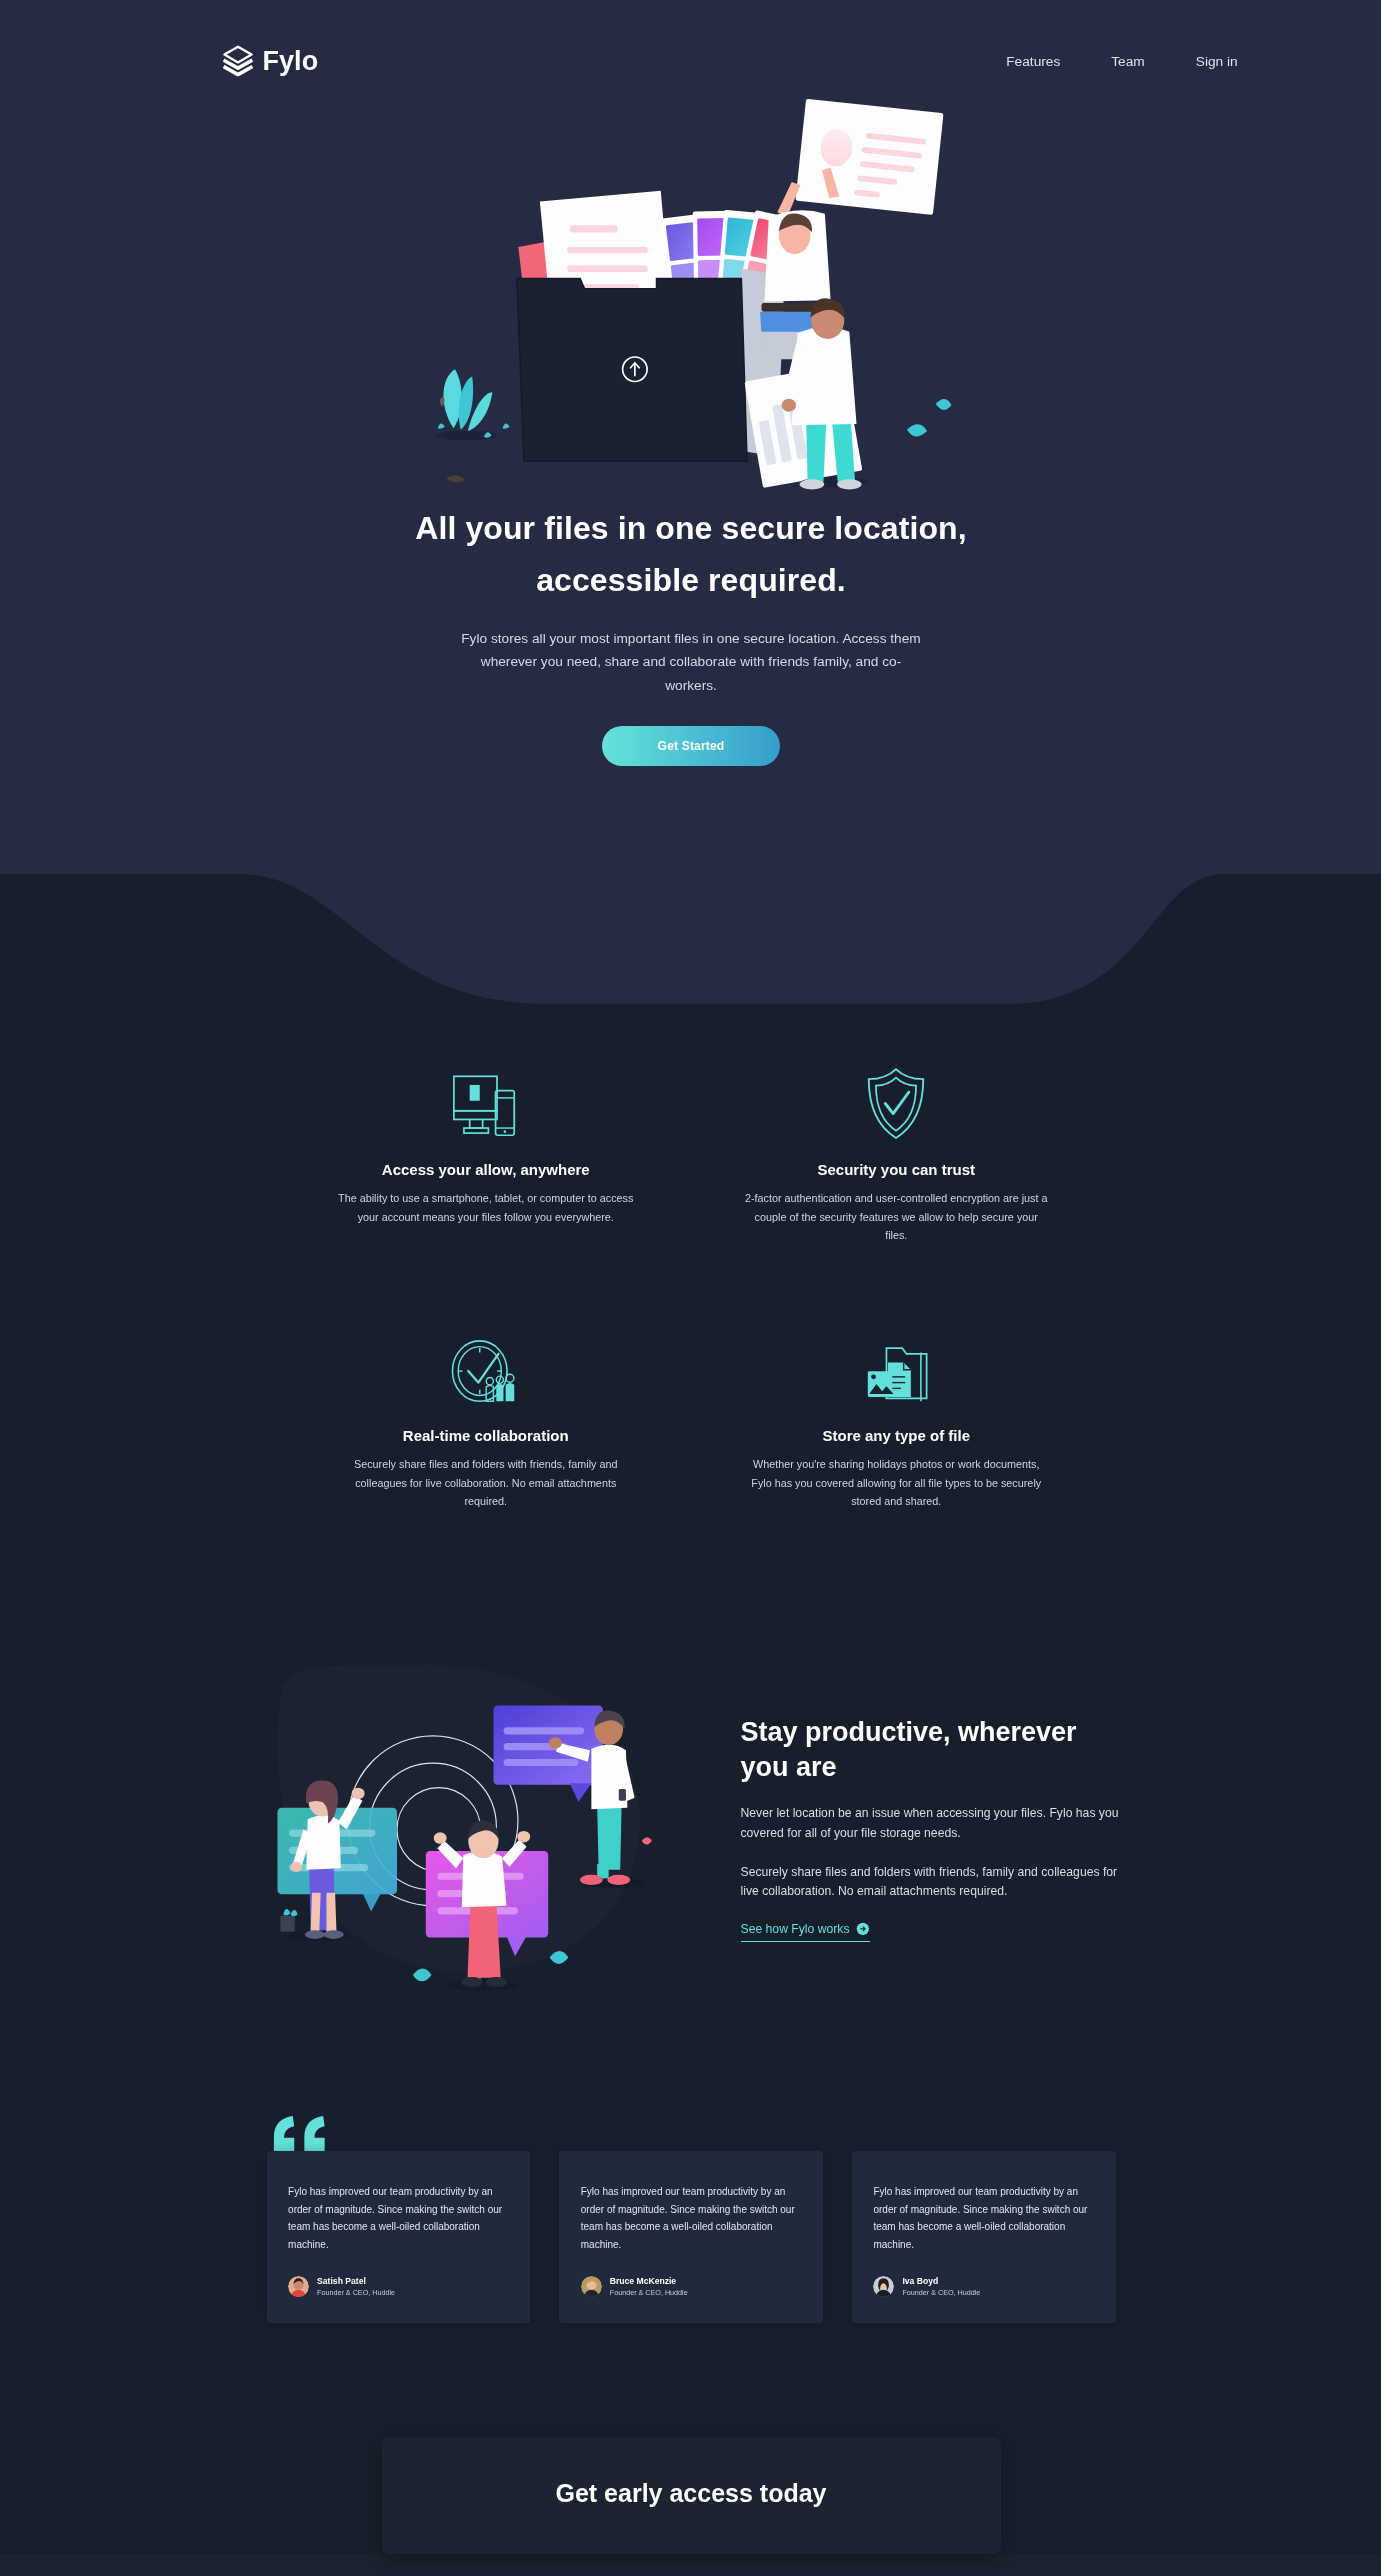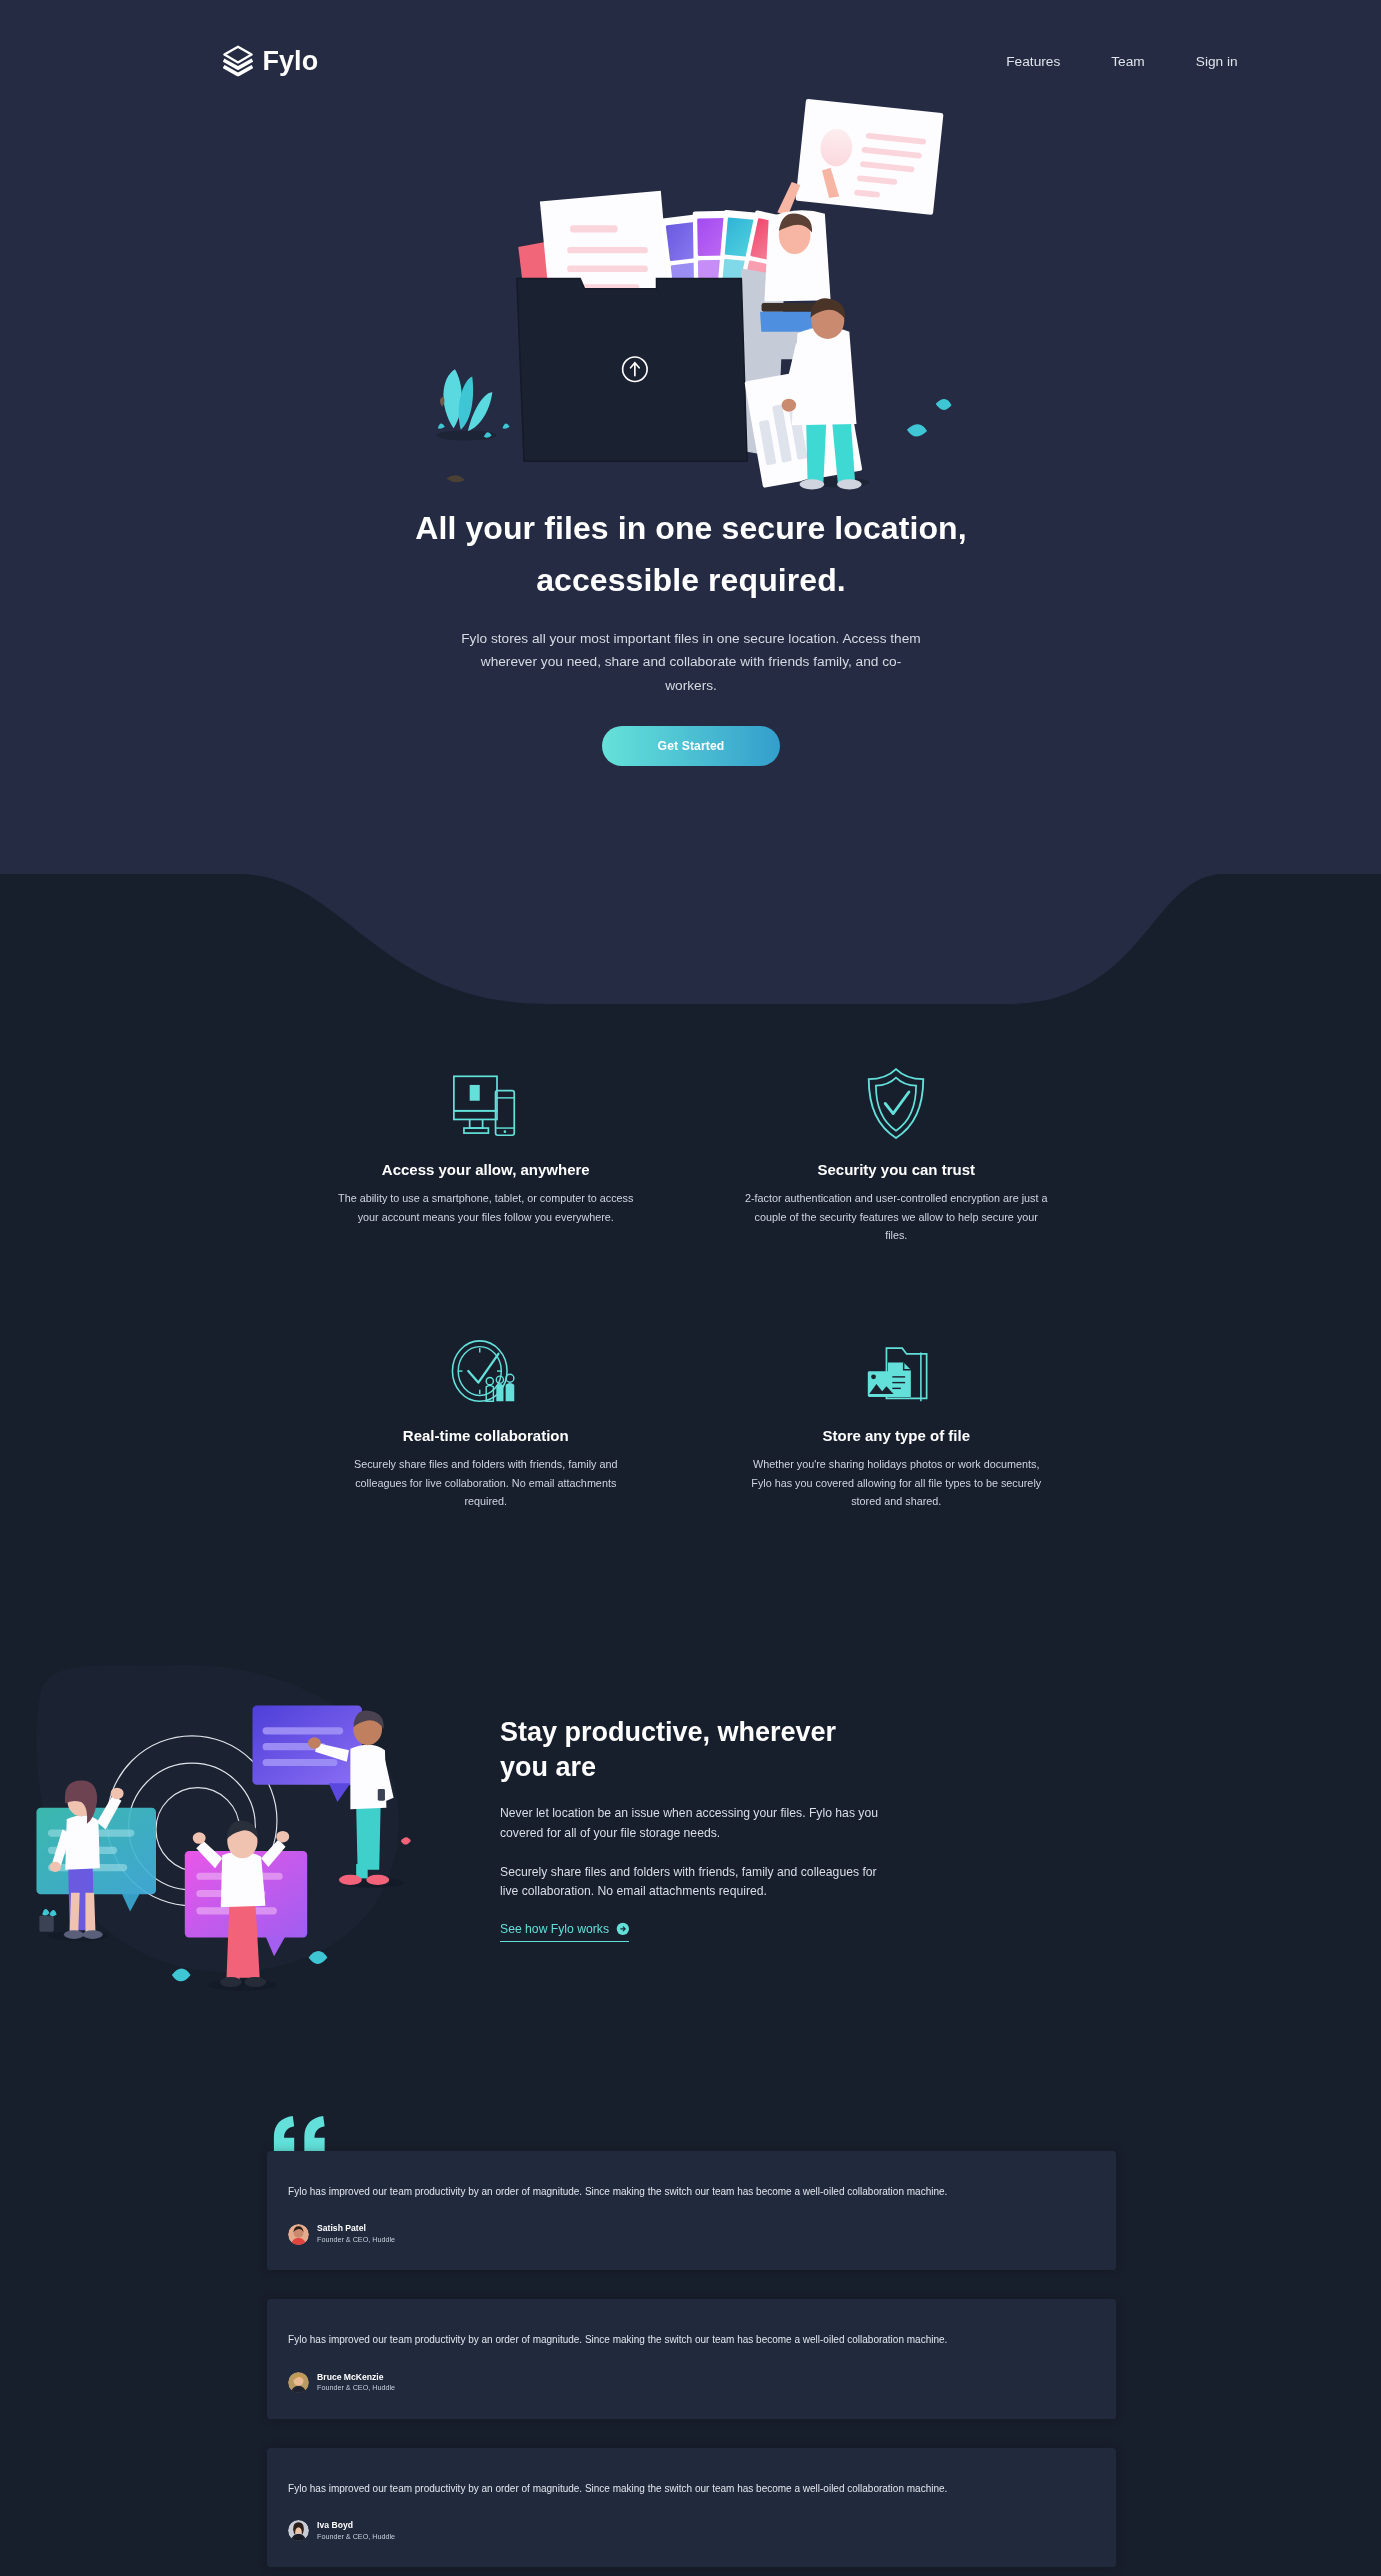--- a/index.html
+++ b/index.html
@@ -53,35 +53,35 @@
   .features { display:grid; grid-template-columns:1fr 1fr;
               width:763px; margin:0 auto; padding-top:56px;
               row-gap:81px; column-gap:58px; }
   .feature { text-align:center; padding:0 24.5px; }
   .feature .ficon { height:81px; display:flex; align-items:flex-end;
                     justify-content:center; margin-bottom:20px; }
   .feature h3 { font-size:15px; font-weight:700; margin-bottom:11.5px; color:#fff; }
   .feature p { font-size:10.8px; line-height:1.72; color:#cfd5e0; }
 
   
-  .productive { display:flex; align-items:center; 
-                gap:56px; padding:137px 12px 0; }
+  .productive { display:flex; align-items:center; justify-content:center;
+                gap:56px; padding:137px 0 0; }
   .prod-illu { width:432px; height:360px; flex:none; }
   .prod-copy { width:389px; }
   .prod-copy h2 { font-size:27px; line-height:1.32; font-weight:700; color:#fff; }
   .prod-copy p { font-size:12.2px; line-height:1.62; color:#d9dee7; margin-top:18.7px; }
   .see-link { display:inline-flex; align-items:center; gap:6.5px; margin-top:20px;
               color:#62e0d9; font-size:12.2px; text-decoration:none;
               border-bottom:0.7px solid #62e0d9; padding-bottom:4.3px; }
   .see-link .arrow { width:13.7px; height:13.7px; flex:none; }
 
   
   .testimonials { position:relative; width:849px; margin:0 auto; padding-top:143px; }
   .quote-mark { position:absolute; left:4.3px; top:108px; width:58px; height:48px; z-index:1; }
-  .tcards { display:flex; gap:29px; position:relative; z-index:2;flex-direction:column; }
+  .tcards { display:flex; gap:29px; position:relative; z-index:2; }
   .tcard { background:#202a3c; border-radius:3.6px; padding:32px 21.6px 24.5px;
            flex:1; box-shadow:0 0 10px rgba(0,0,0,.25); }
   .tcard p { font-size:10px; line-height:1.76; color:#e2e6ee; }
   .tperson { display:flex; align-items:center; gap:8px; margin-top:21.6px; }
   .avatar { width:21px; height:21px; border-radius:50%; flex:none; overflow:hidden; }
   .tname { font-size:8.6px; font-weight:700; color:#fff; line-height:1.5; }
   .trole { font-size:7.2px; color:#c7cedb; line-height:1.5; }
 
   
   .cta-zone { position:relative; padding-top:114px; z-index:4; }

